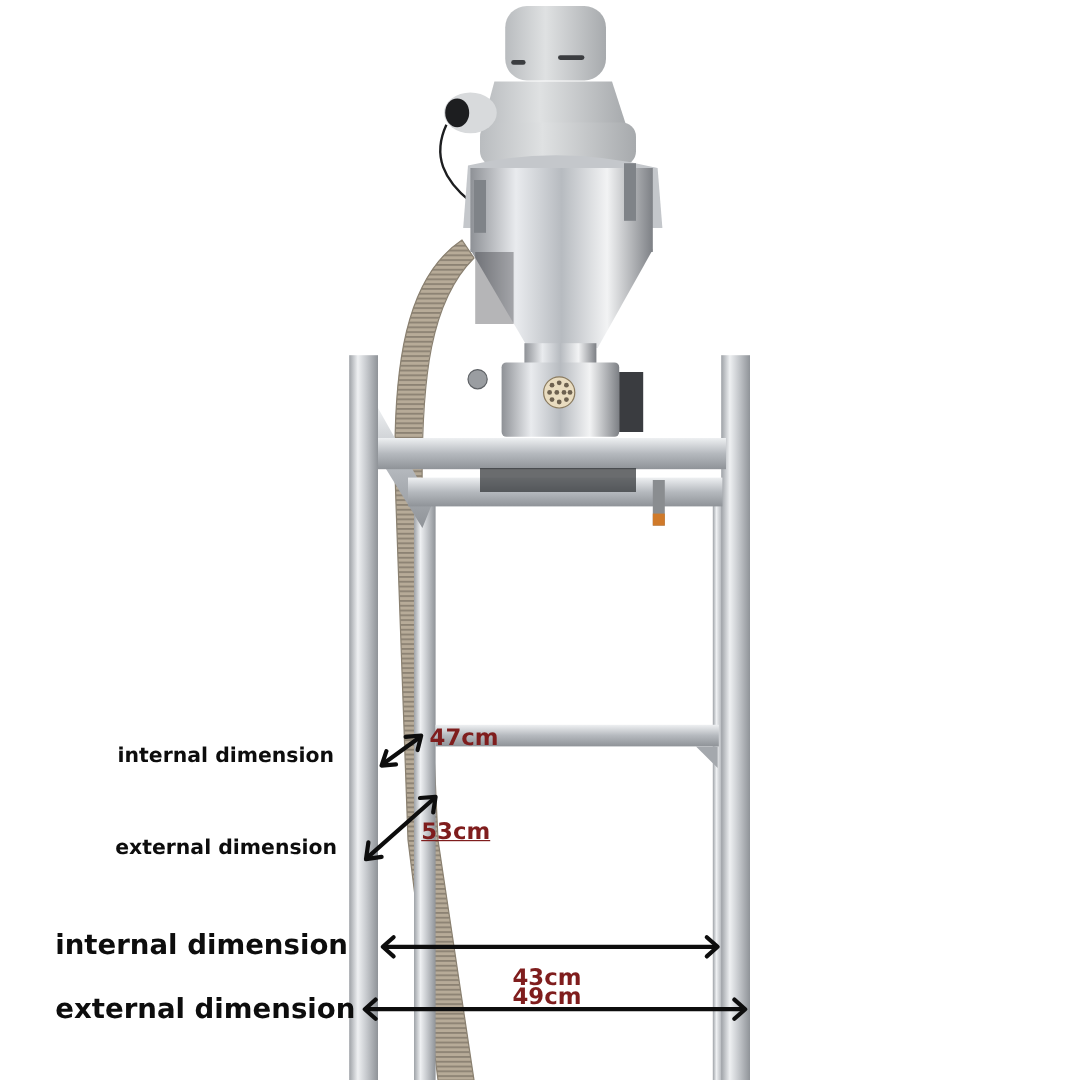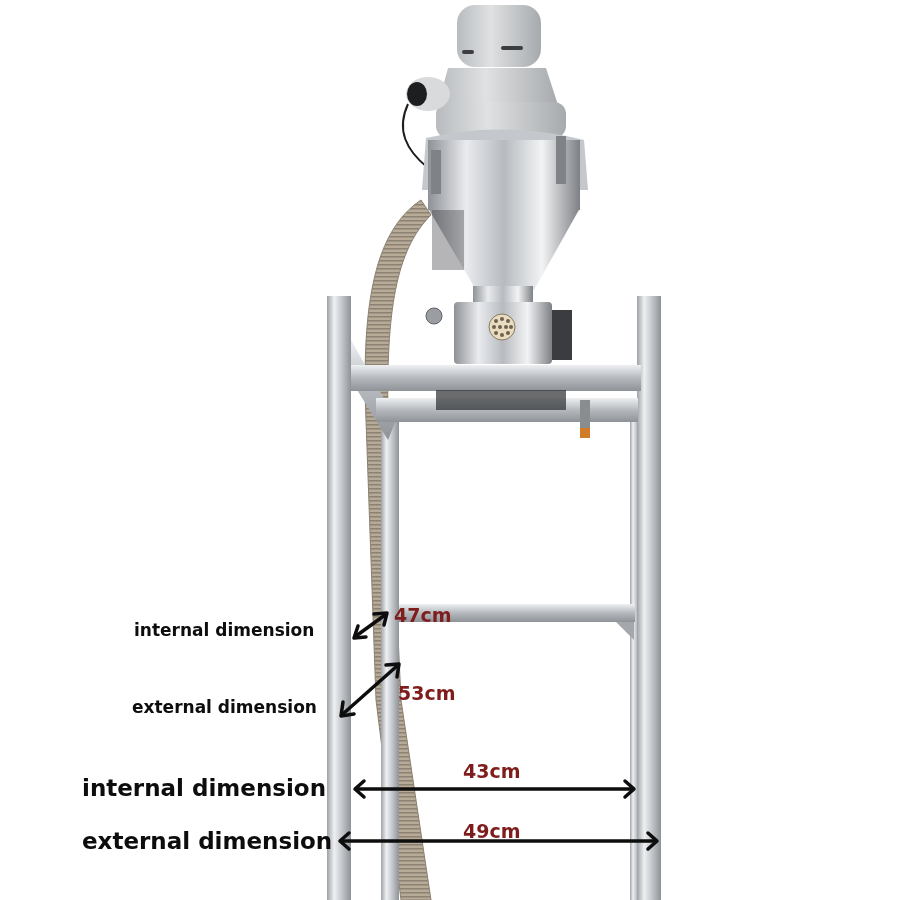--- a/index.html
+++ b/index.html
@@ -1,18 +1,18 @@
 <!DOCTYPE html>
 <html><head>
 <meta charset="utf-8">
 <style>
   html, body { margin: 0; padding: 0; background: #ffffff; }
   body { width: 900px; height: 900px; position: relative; overflow: hidden;
          font-family: "DejaVu Sans", sans-serif; }
-  .stage { position: absolute; left: 0; top: 0; width: 832px; height: 900px; margin-left: 36px; }
+  .stage { position: absolute; left: 0; top: 0; width: 832px; height: 900px; }
   .label { position: absolute; color: #0d0d0d; font-weight: bold; white-space: nowrap; }
   .small { font-size: 17px; }
   .large { font-size: 23px; }
   .measure { position: absolute; color: #7f1d1d; font-weight: bold; font-size: 19px; white-space: nowrap; }
   svg { position: absolute; left: 0; top: 0; }
 </style>
 </head>
 <body>
 
 <div class="stage">
@@ -131,19 +131,19 @@
 
       <line x1="305" y1="841" x2="620" y2="841"></line>
       <polyline points="313,833 304,841 313,849"></polyline>
       <polyline points="612,833 621,841 612,849"></polyline>
     </g>
   </svg>
 
   <div class="label small" style="left:98px; top:620px;">internal dimension</div>
   <div class="measure" style="left:358px; top:604px;">47cm</div>
   <div class="label small" style="left:96px; top:697px;">external dimension</div>
-  <div class="measure" style="left:362px; top:682px;">53cm</div>
+  <div class="measure" style="left:351px; top:682px;text-decoration:underline;">53cm</div>
 
   <div class="label large" style="left:46px; top:775px;">internal dimension</div>
-  <div class="measure" style="left:427px; top:760px;">43cm</div>
+  <div class="measure" style="left:427px; top:804px;">43cm</div>
   <div class="label large" style="left:46px; top:828px;">external dimension</div>
   <div class="measure" style="left:427px; top:820px;">49cm</div>
 </div>
 
 </body></html>

